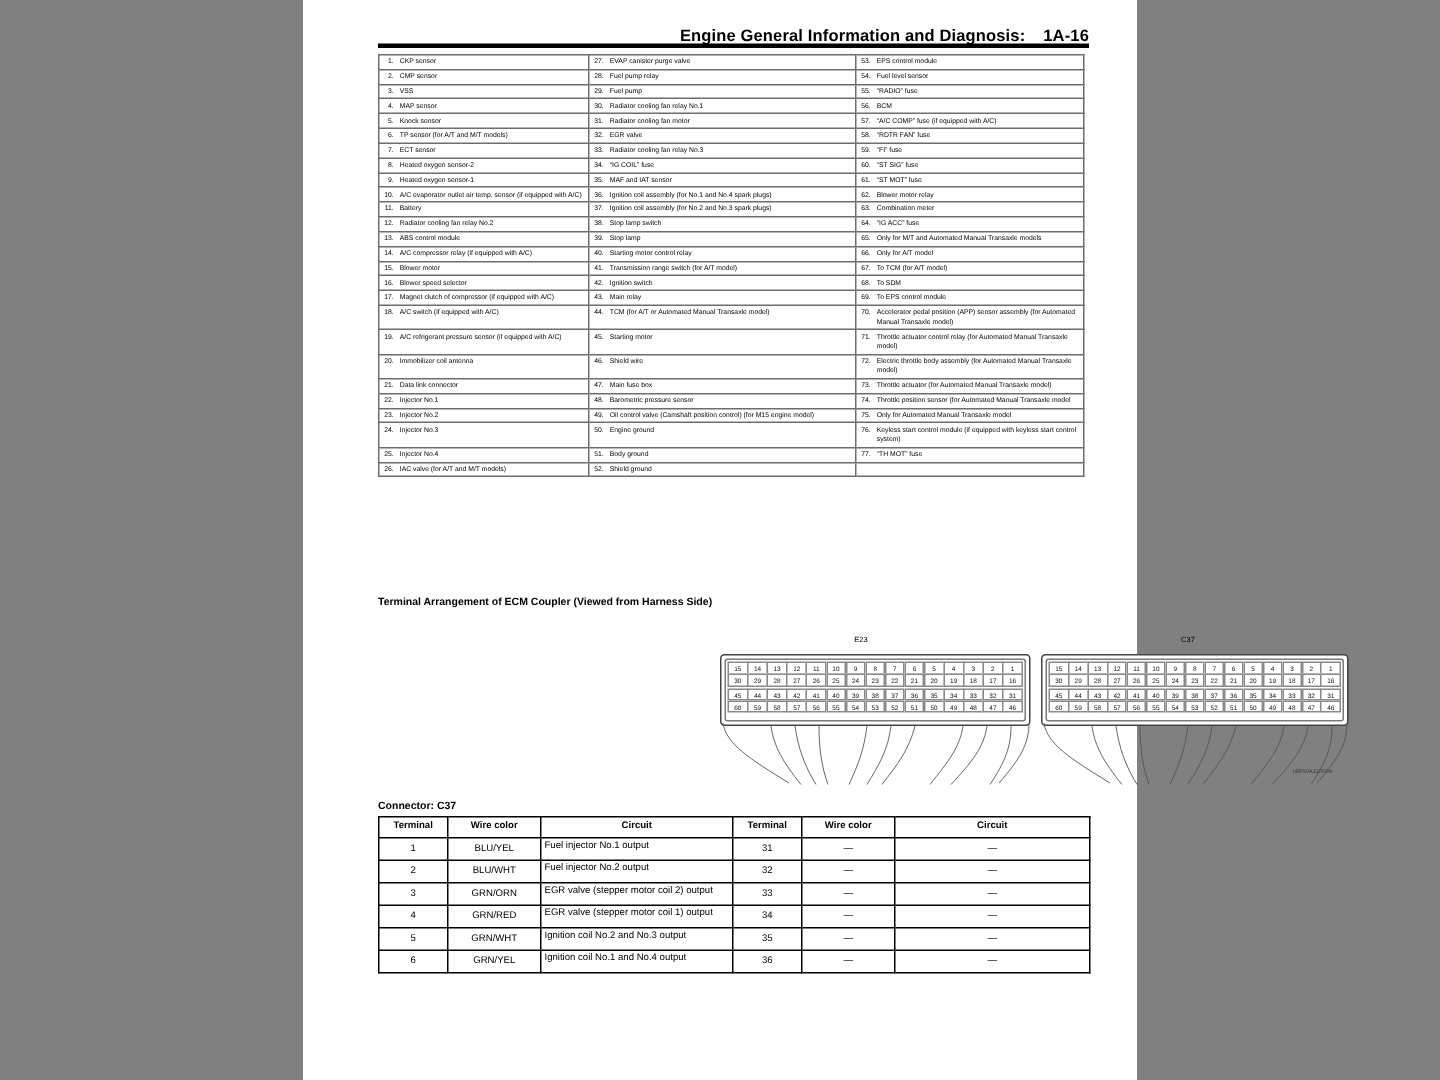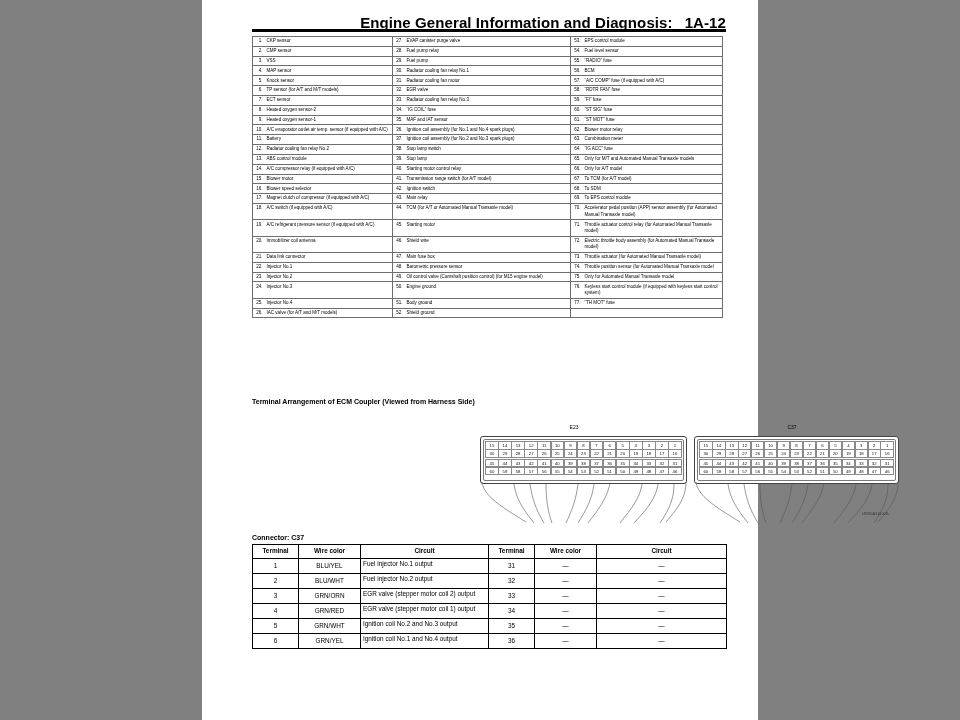--- a/index.html
+++ b/index.html
@@ -25,21 +25,21 @@
 
   
   .pg-header {
     position: absolute;
     left: 50px;
     top: 14px;
     width: 474px;
     text-align: right;
   }
   .pg-header .htext {
-    font-size: 15px;
+    font-size: 11px;
     font-weight: bold;
     color: #000;
     letter-spacing: 0.1px;
     white-space: nowrap;
   }
   .pg-header .hnum {
     display: inline-block;
     margin-left: 12px;
   }
   .pg-rule {
@@ -195,21 +195,21 @@
   #c37 col.w-term2 { width: 46px; }
   #c37 col.w-wc2   { width: 62px; }
   #c37 col.w-ckt2  { width: 130px; }
 </style>
 </head>
 <body>
 
 <div id="page">
 
   <div class="pg-header">
-    <span class="htext">Engine General Information and Diagnosis:</span><span class="htext hnum">1A-12</span>
+    <span class="htext">Engine General Information and Diagnosis:</span><span class="htext hnum">1A-16</span>
   </div>
   <div class="pg-rule"></div>
 
   <table id="legend">
     <colgroup>
       <col class="c-num">
         <col class="c-t1">
       <col class="c-n2">
         <col class="c-t2">
       <col class="c-n3">

